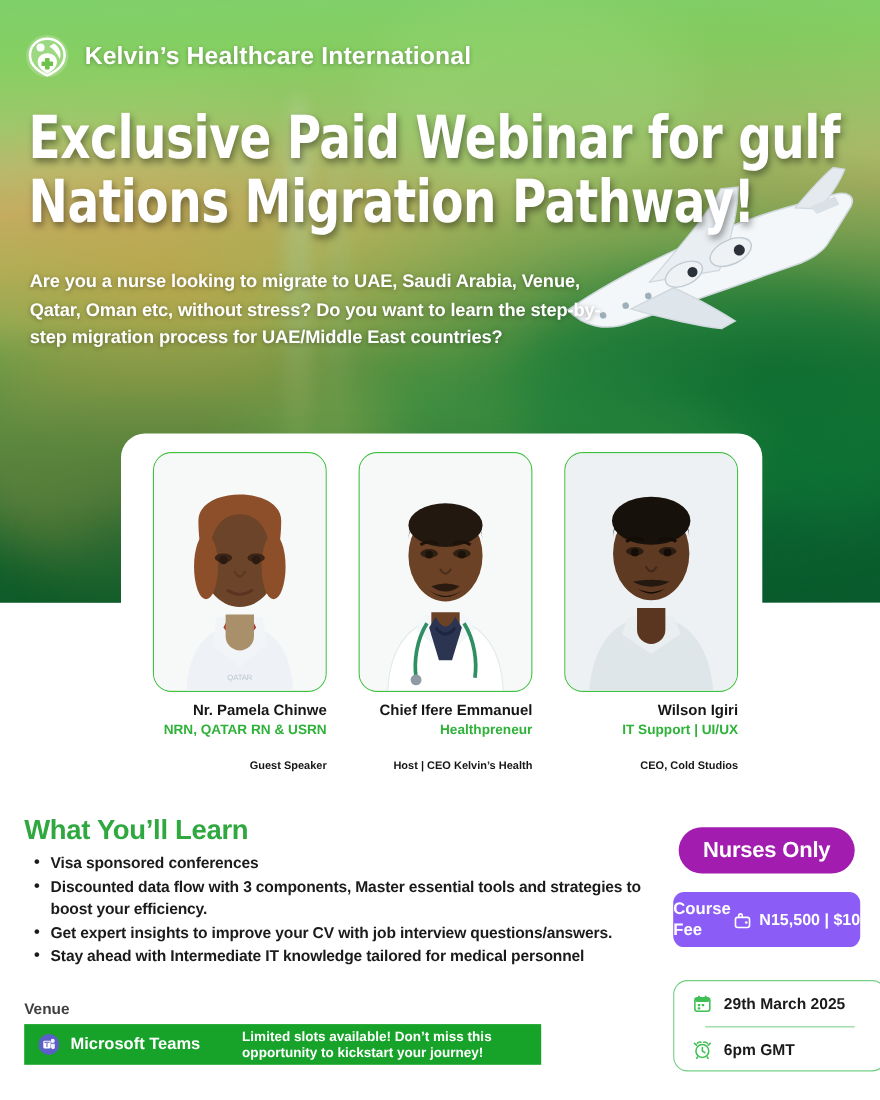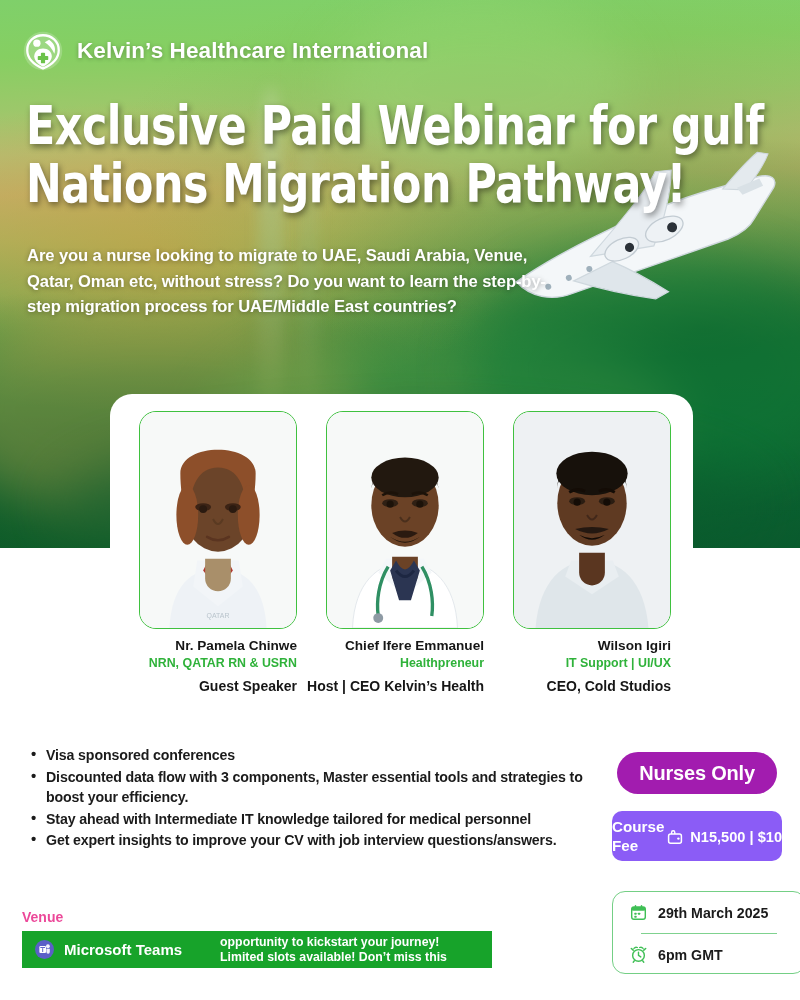--- a/index.html
+++ b/index.html
@@ -186,22 +186,22 @@
   .sp-role {
     margin-top: 2px;
     font-size: 12.4px;
     font-weight: bold;
     color: #2fb23a;
     text-align: center;
     line-height: 15px;
     white-space: nowrap;
   }
   .sp-org {
-    margin-top: 8px;
-    font-size: 14px;
+    margin-top: 18px;
+    font-size: 10px;
     font-weight: bold;
     color: #161616;
     text-align: center;
     line-height: 15px;
     white-space: nowrap;
   }
 
   
   .learn {
     position: absolute;
@@ -237,21 +237,21 @@
     font-size: 15px;
     color: #1b1b1b;
   }
 
   
   .venue-label {
     position: absolute;
     left: 22px; top: 909px;
     font-size: 14px;
     font-weight: bold;
-    color: #ec4899;
+    color: #404040;
     z-index: 5;
   }
   .venue-bar {
     position: absolute;
     left: 22px; top: 931px;
     width: 470px; height: 37px;
     background: #17a32a;
     display: flex;
     align-items: center;
     z-index: 5;
@@ -500,44 +500,45 @@
         </svg>
       </div>
       <div class="sp-name">Wilson Igiri</div>
       <div class="sp-role">IT Support | UI/UX</div>
       <div class="sp-org">CEO, Cold Studios</div>
     </div>
 
   </div>
 
   <div class="learn">
+    <div class="learn-title">What You’ll Learn</div>
     <ul class="learn-list">
       <li>Visa sponsored conferences</li>
       <li>Discounted data flow with 3 components, Master essential tools and strategies to boost your efficiency.</li>
+      <li>Get expert insights to improve your CV with job interview questions/answers.</li>
       <li> Stay ahead with Intermediate IT knowledge tailored for medical personnel</li>
-      <li>Get expert insights to improve your CV with job interview questions/answers.</li>
     </ul>
   </div>
 
   <div class="venue-label">Venue</div>
   <div class="venue-bar">
     <div class="teams-icon">
       <svg viewBox="0 0 20 20">
         <circle cx="10" cy="10" r="10" fill="#5b5fc7"></circle>
         <rect x="4.6" y="6.4" width="7" height="7.4" rx="1.1" fill="#ffffff"></rect>
         <rect x="5.6" y="7.4" width="5" height="1" fill="#5b5fc7"></rect>
         <rect x="7.6" y="8.6" width="1" height="4" fill="#5b5fc7"></rect>
         <circle cx="13.6" cy="6.6" r="2" fill="#ffffff" opacity=".92"></circle>
         <path d="M12 9.3 h3.6 v3.3 a1.8 1.8 0 0 1 -3.6 0 Z" fill="#ffffff" opacity=".92"></path>
       </svg>
     </div>
     <div class="venue-name">Microsoft Teams</div>
     <div class="venue-note">
+      <div>Limited slots available! Don’t miss this</div>
       <div>opportunity to kickstart your journey!</div>
-      <div>Limited slots available! Don’t miss this</div>
     </div>
   </div>
 
   <div class="badge-nurses">
     <span>Nurses Only</span>
   </div>
 
   <div class="badge-fee">
     <div class="fee-title">Course Fee</div>
     <div class="fee-row">

